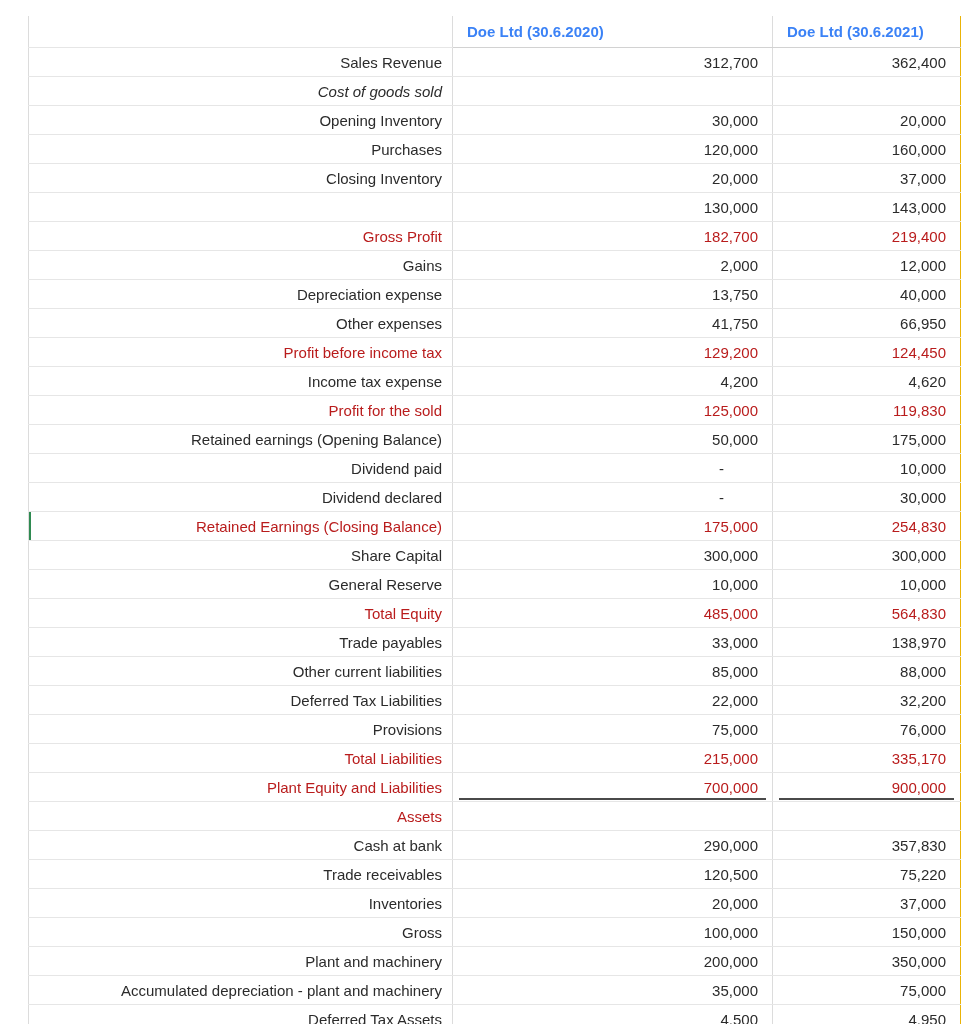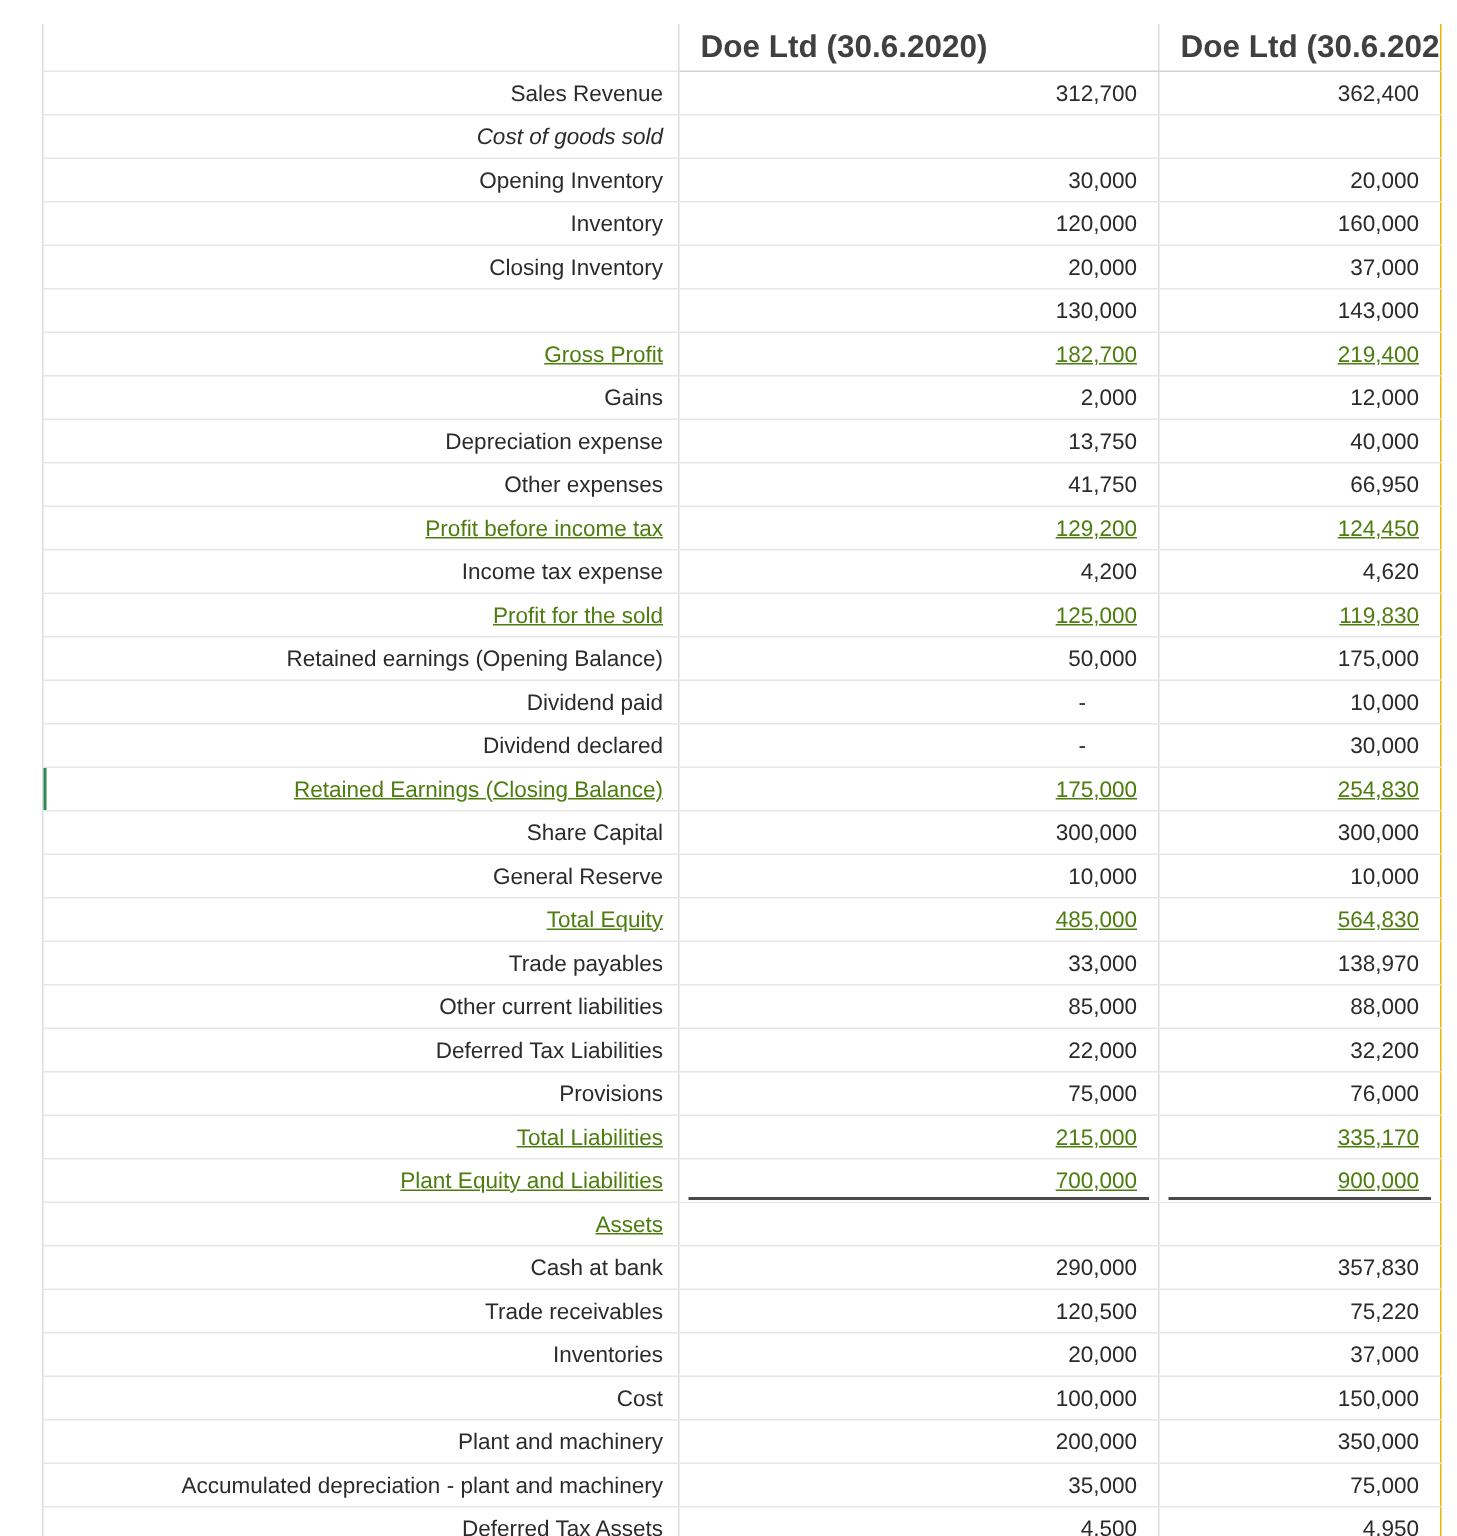--- a/index.html
+++ b/index.html
@@ -57,34 +57,34 @@
     padding-right: 14px;
   }
   table.fin td.last, table.fin th.last {
     border-right: 1px solid #eab308;
   }
 
   
   tr.hdr th {
     height: 31px;
     font-weight: bold;
-    font-size: 21px;
+    font-size: 15px;
     border-bottom: 1px solid #d2d2d2;
-    color: #404040;
+    color: #3b82f6;
   }
   tr.hdr th.num {
     text-align: left;
     padding-left: 14px;
   }
   tr.hdr th.blank {
     border-bottom: 1px solid #e6e6e6;
   }
 
   
-  .b  { font-weight: bold; color: #4d7c0f; text-decoration: underline; }
+  .b  { font-weight: bold; color: #b91c1c; }
   .it { font-style: italic; }
 
   
   td.accent {
     position: relative;
   }
   td.accent::before {
     content: "";
     position: absolute;
     left: -1px;
@@ -141,21 +141,21 @@
           <td class="lbl it">Cost of goods sold</td>
           <td class="num"></td>
           <td class="num last"></td>
         </tr>
         <tr>
           <td class="lbl">Opening Inventory</td>
           <td class="num">30,000</td>
           <td class="num last">20,000</td>
         </tr>
         <tr>
-          <td class="lbl">Inventory</td>
+          <td class="lbl">Purchases</td>
           <td class="num">120,000</td>
           <td class="num last">160,000</td>
         </tr>
         <tr>
           <td class="lbl">Closing Inventory</td>
           <td class="num">20,000</td>
           <td class="num last">37,000</td>
         </tr>
         <tr>
           <td class="lbl"></td>
@@ -276,21 +276,21 @@
           <td class="lbl">Trade receivables</td>
           <td class="num">120,500</td>
           <td class="num last">75,220</td>
         </tr>
         <tr>
           <td class="lbl">Inventories</td>
           <td class="num">20,000</td>
           <td class="num last">37,000</td>
         </tr>
         <tr>
-          <td class="lbl">Cost</td>
+          <td class="lbl">Gross</td>
           <td class="num">100,000</td>
           <td class="num last">150,000</td>
         </tr>
         <tr>
           <td class="lbl">Plant and machinery</td>
           <td class="num">200,000</td>
           <td class="num last">350,000</td>
         </tr>
         <tr>
           <td class="lbl">Accumulated depreciation - plant and machinery</td>

